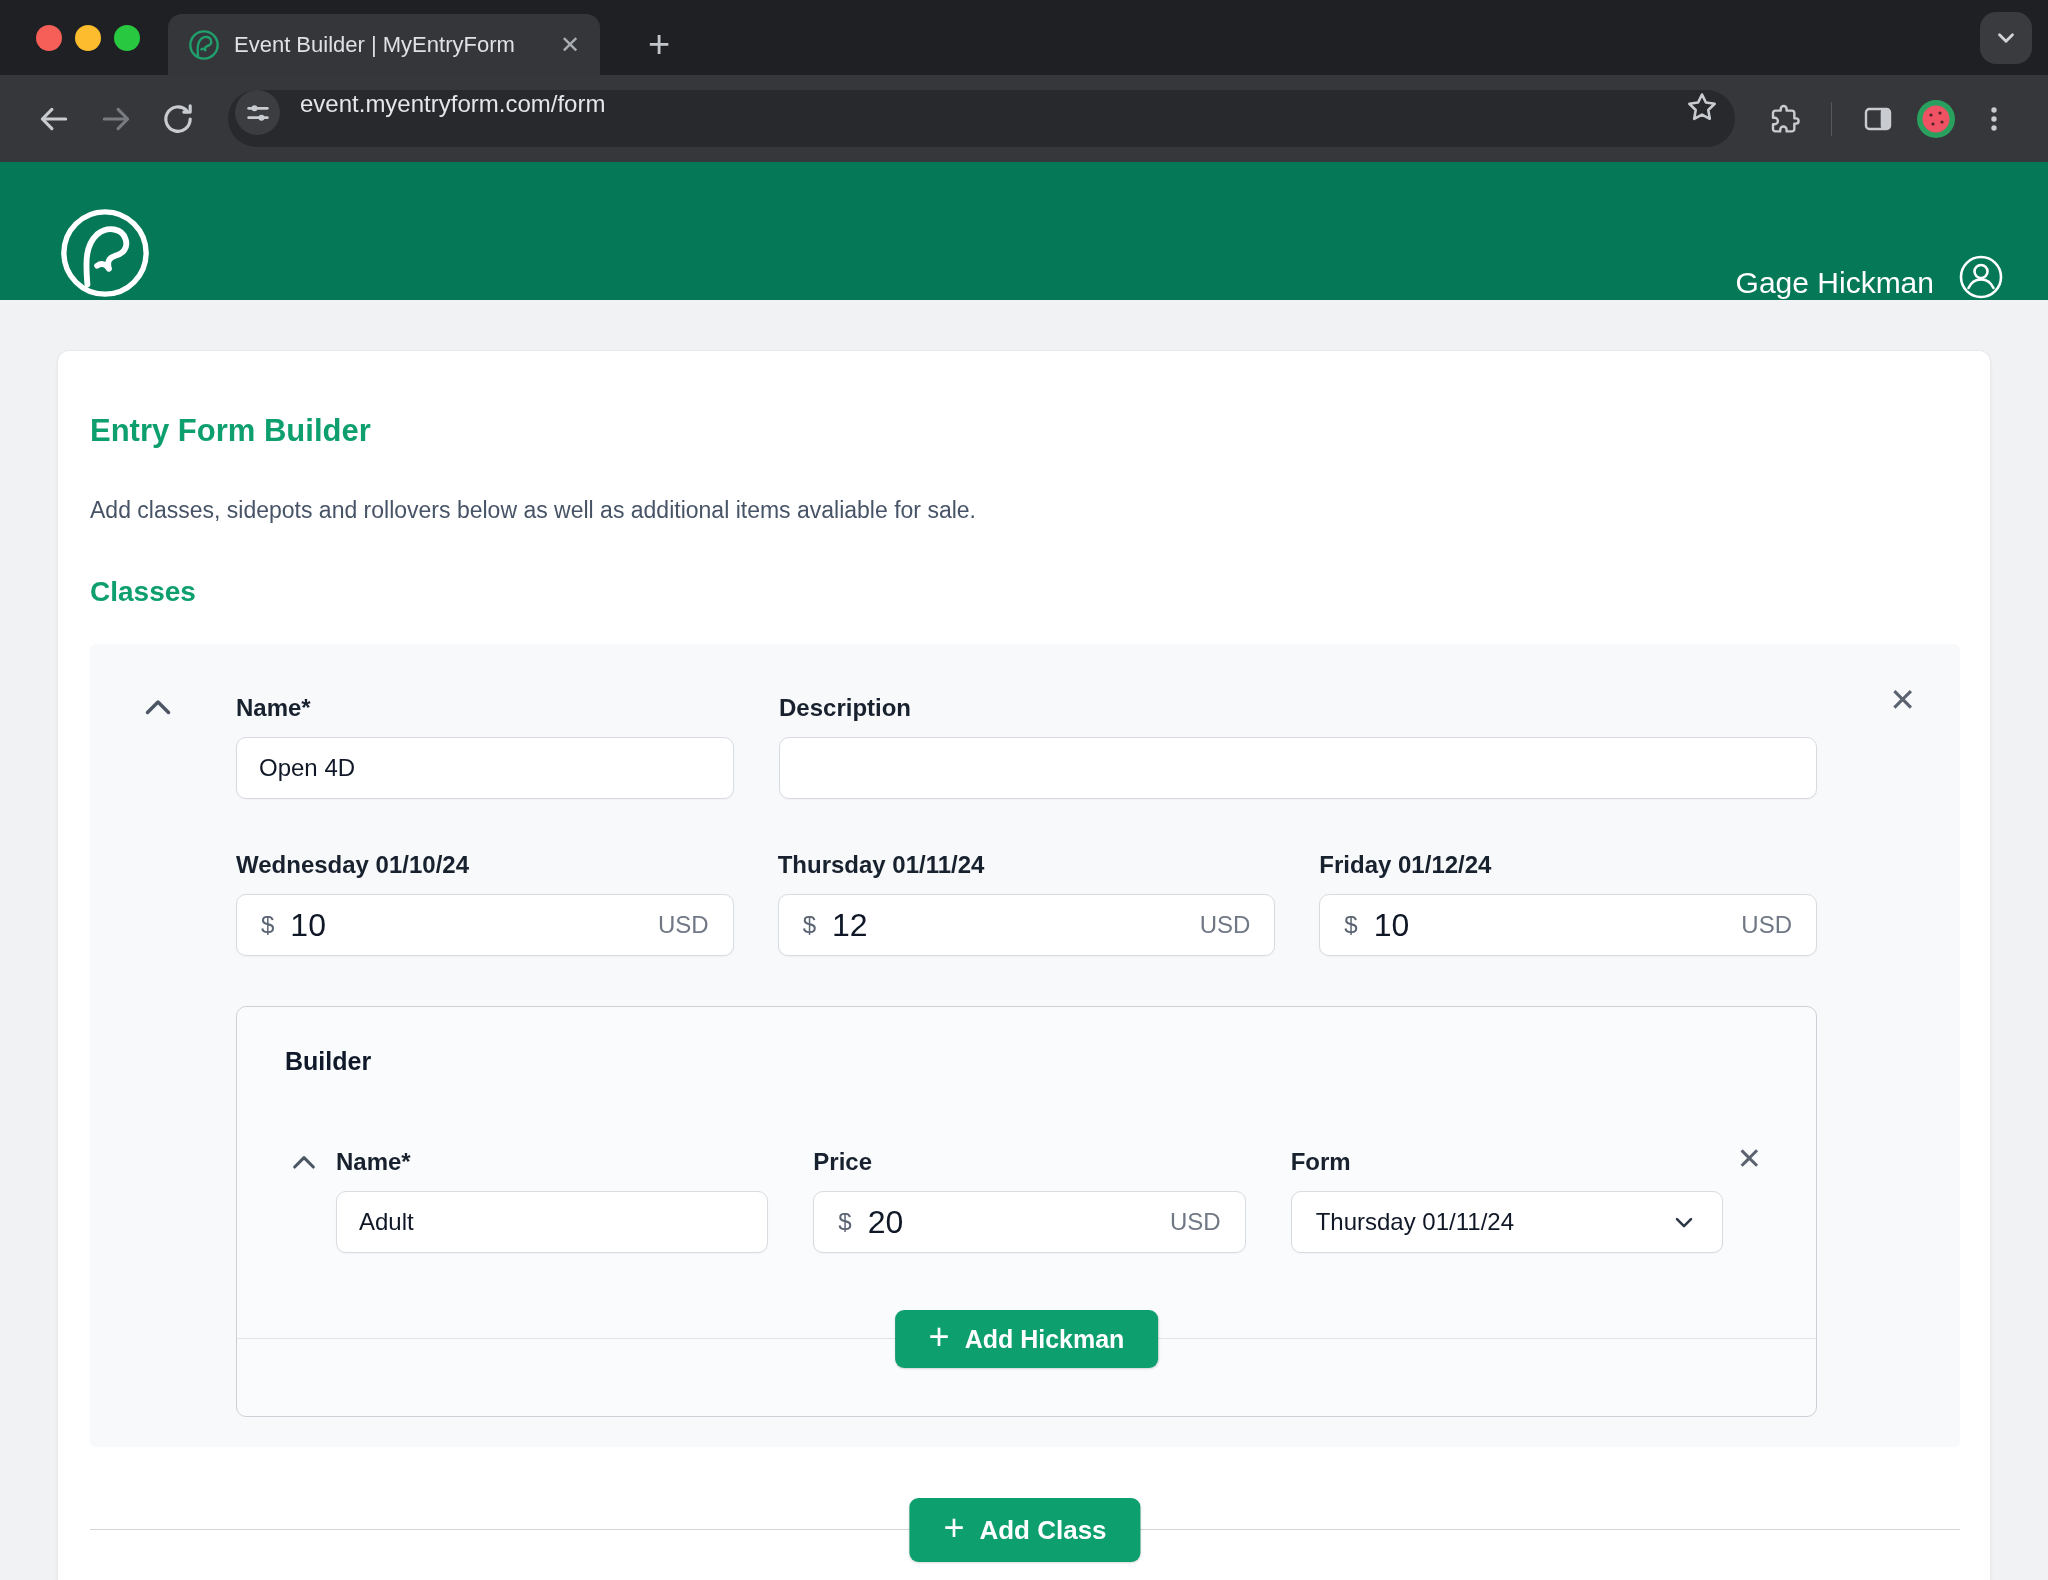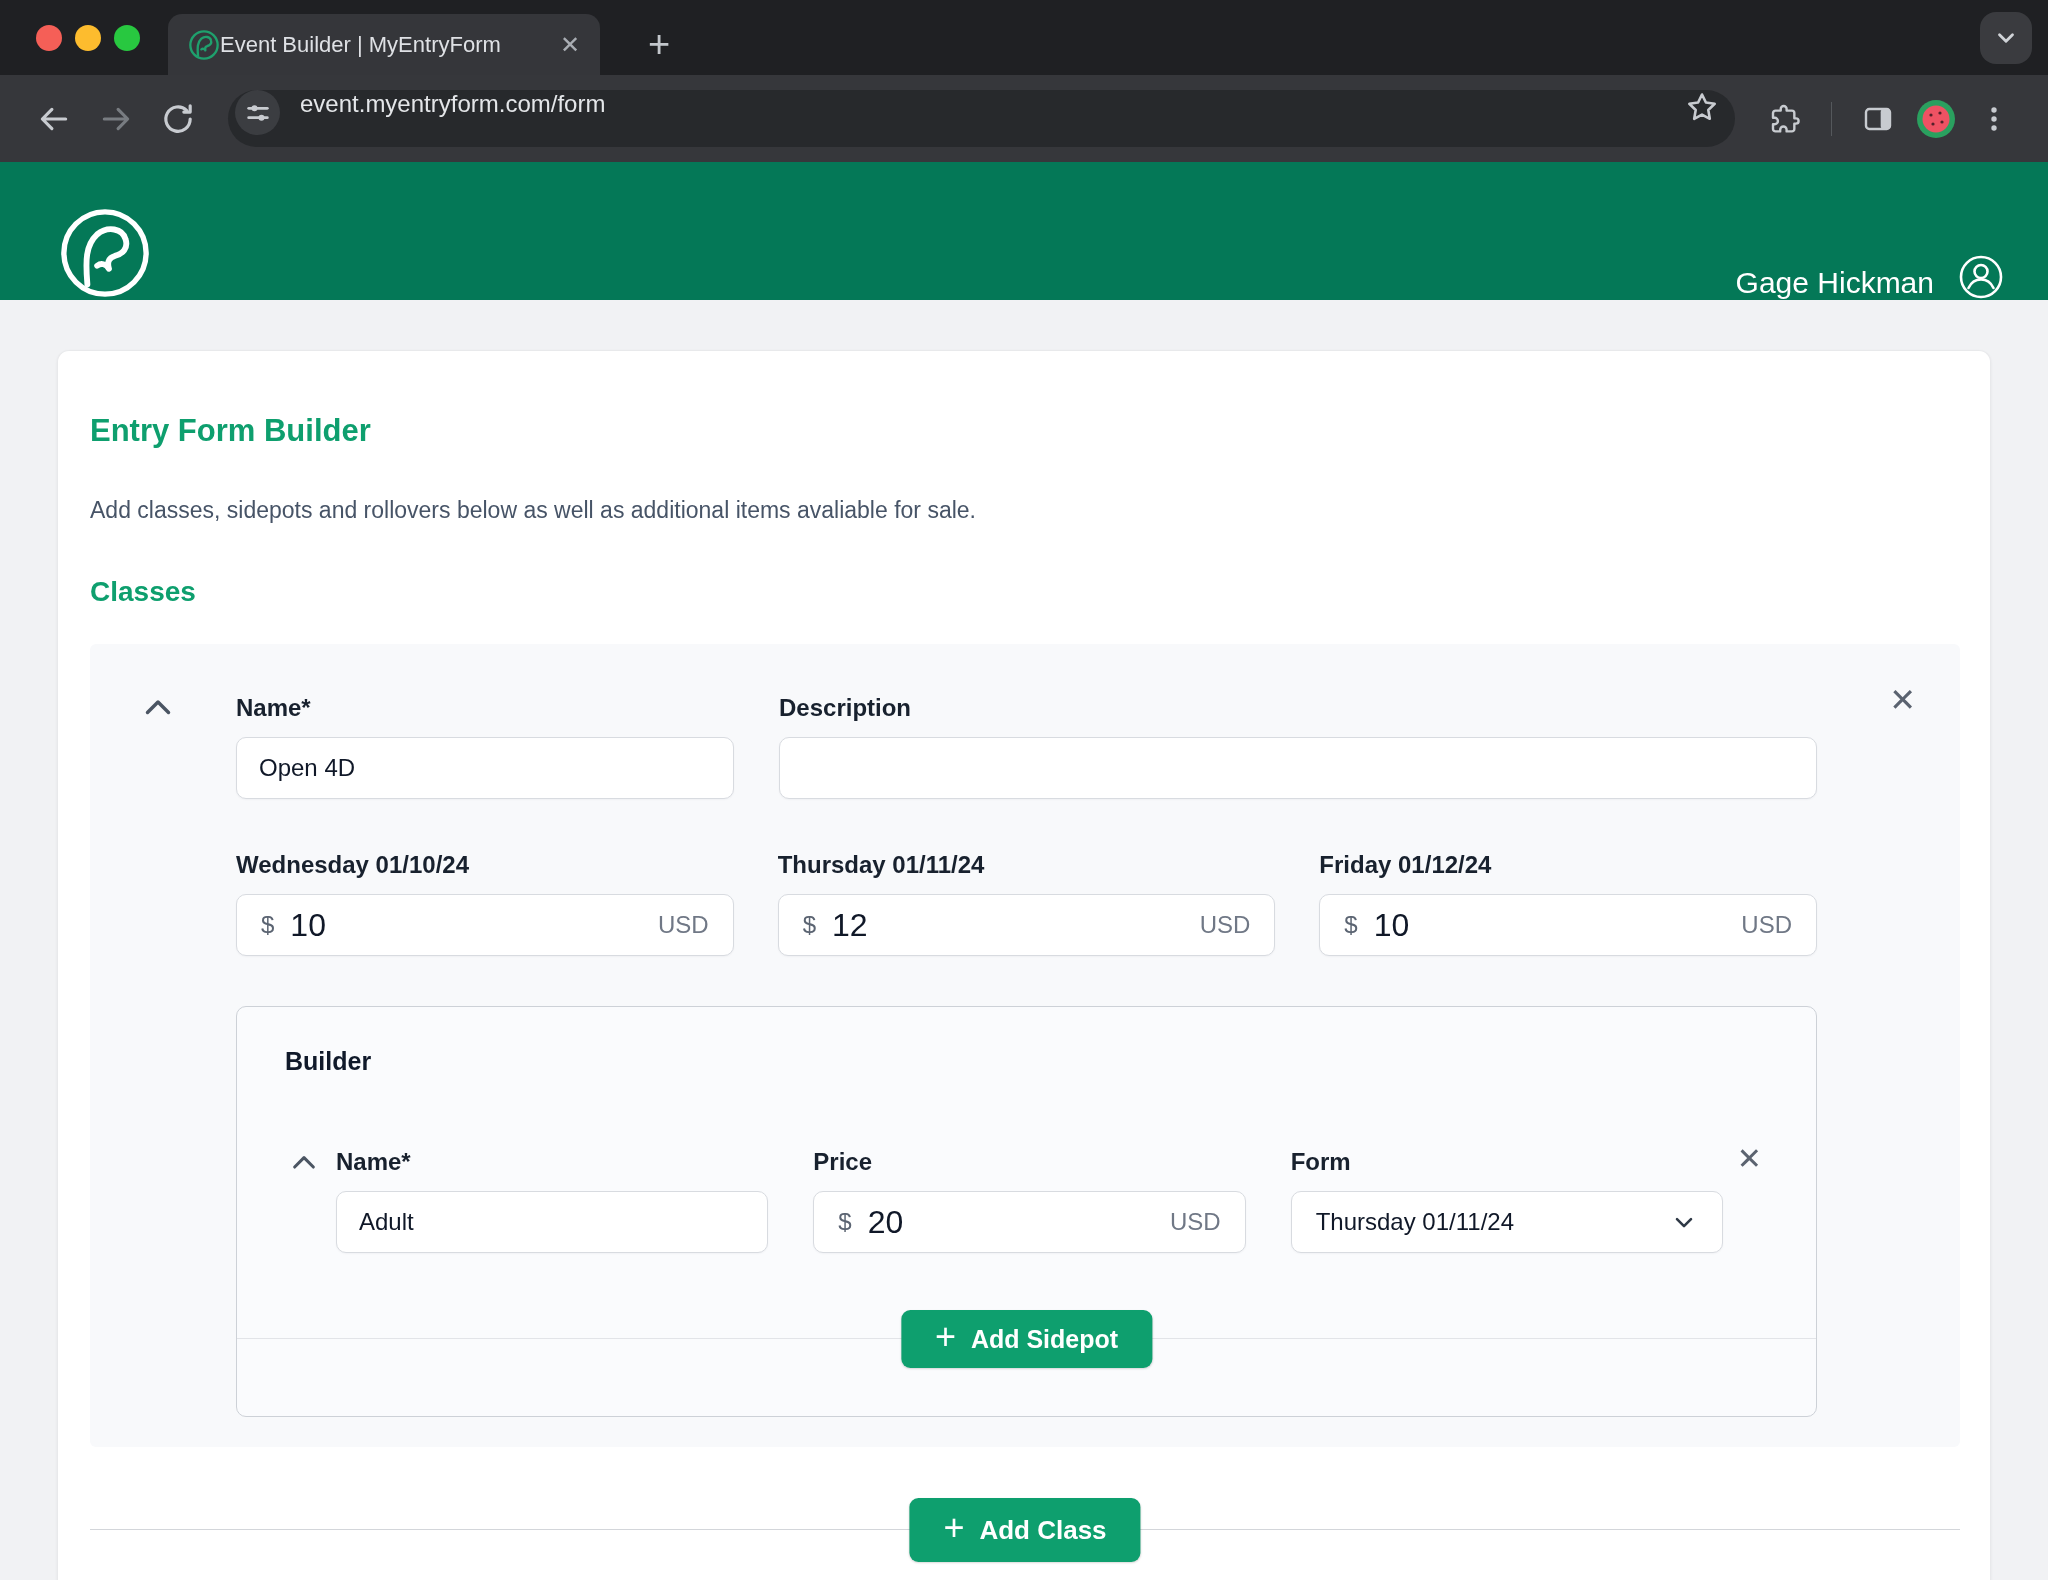--- a/index.html
+++ b/index.html
@@ -13,21 +13,21 @@
   
   .tabstrip { position: relative; height: 75px; background: #1f2023; }
   .traffic { position: absolute; left: 36px; top: 0; height: 75px; display: flex; align-items: center; gap: 13px; }
   .light { width: 26px; height: 26px; border-radius: 50%; }
   .light.red { background: #f55f57; }
   .light.yellow { background: #fdbc2e; }
   .light.green { background: #28c840; }
   .tab {
     position: absolute; left: 168px; bottom: 0; width: 432px; height: 61px;
     background: #35363a; border-radius: 14px 14px 0 0;
-    display: flex; align-items: center; padding: 0 20px; 
+    display: flex; align-items: center; padding: 0 20px; gap: 14px;
   }
   .tab-title { flex: 1; color: #dfe1e5; font-size: 22px; white-space: nowrap; overflow: hidden; text-overflow: ellipsis; }
   .tab-close { color: #a9adb3; font-size: 24px; line-height: 1; cursor: pointer; }
   .newtab { position: absolute; left: 636px; bottom: 8px; width: 46px; height: 46px; display: flex; align-items: center; justify-content: center; color: #c2c6cb; font-size: 38px; font-weight: 300; cursor: pointer; }
   .tab-search-btn {
     position: absolute; right: 16px; top: 12px; width: 52px; height: 52px; border-radius: 16px;
     background: #3a3b3f; display: flex; align-items: center; justify-content: center; cursor: pointer;
   }
 
   .toolbar { height: 87px; background: #36373b; display: flex; align-items: center; padding: 0 28px; gap: 10px; }
@@ -296,21 +296,21 @@
               <svg style="margin-left:auto" width="28" height="28" viewBox="0 0 24 24" fill="none" stroke="#2f3946" stroke-width="2.2" stroke-linecap="round" stroke-linejoin="round">
                 <polyline points="6,9.5 12,15.5 18,9.5"></polyline>
               </svg>
             </div>
           </div>
         </div>
 
         <div class="sp-footer">
           <button class="btn-green">
             <span class="btn-plus">+</span>
-            <span>Add Sidepot</span>
+            <span>Add Hickman</span>
           </button>
         </div>
       </div>
     </div>
 
     <div class="add-class-area">
       <button class="btn-green">
         <span class="btn-plus">+</span>
         <span>Add Class</span>
       </button>

